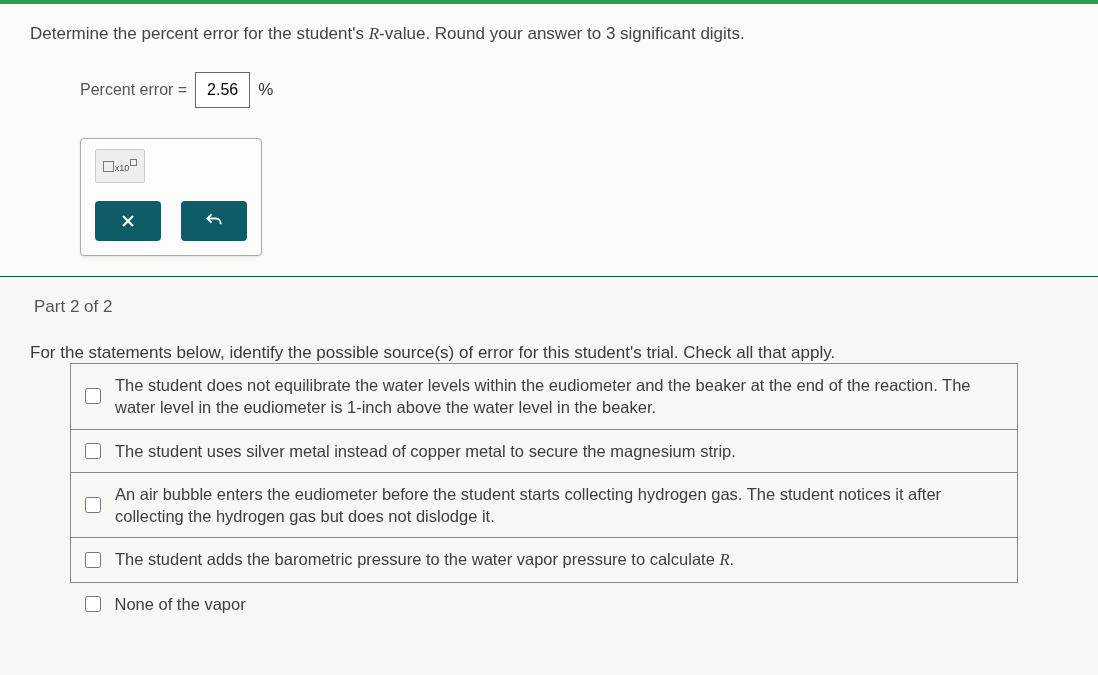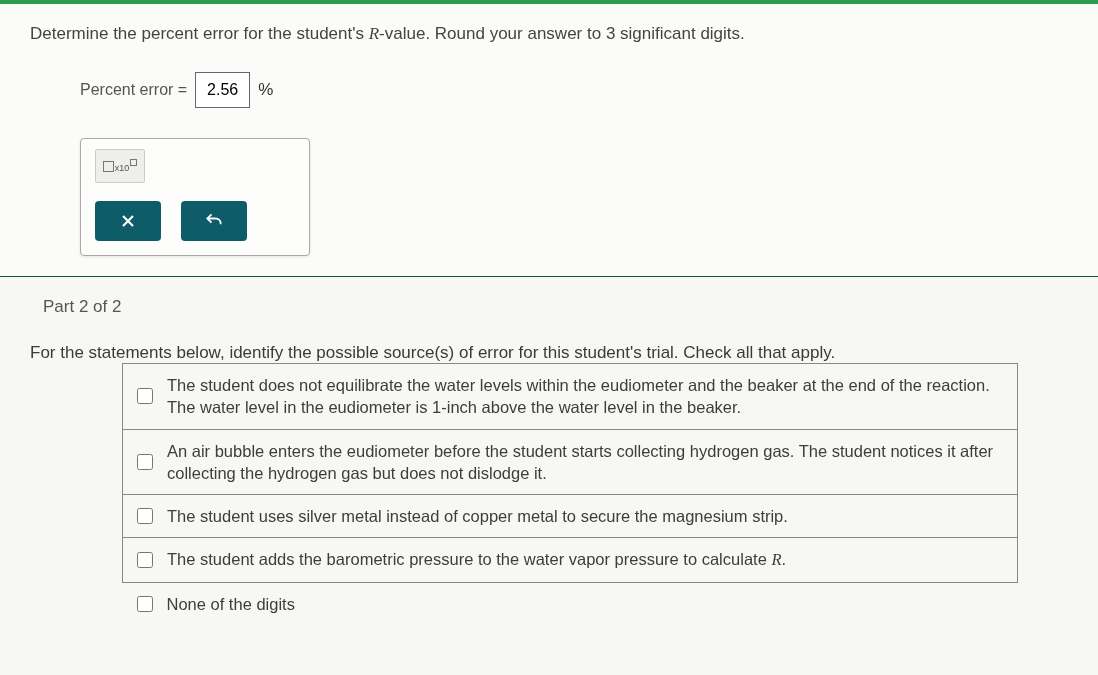--- a/index.html
+++ b/index.html
@@ -53,21 +53,21 @@
     .percent-sign { font-size: 17px; color: #333; }
     .tool-panel {
       border: 1px solid #aaa;
       border-radius: 4px;
       padding: 10px 14px 14px 14px;
       background: #fdfdfb;
       box-shadow: 0 1px 3px rgba(0,0,0,0.1);
       display: flex;
       flex-direction: column;
       gap: 18px;
-      width: 230px;
+      width: 182px;
     }
     .sci-button {
       width: 50px;
       height: 34px;
       background: #eeeeec;
       border: 1px solid #ccc;
       border-radius: 2px;
       display: flex;
       align-items: center;
       justify-content: center;
@@ -94,28 +94,28 @@
     }
     .action-btn svg { width: 20px; height: 20px; }
     .part2 {
       padding: 20px 30px 0 30px;
       background: #f7f7f4;
     }
     .part-label {
       font-size: 17px;
       color: #555;
       margin-bottom: 26px;
-      margin-left: 13px;
+      margin-left: 4px;
     }
     .part2-question {
       font-size: 17px;
       color: #3a3a3a;
     }
     .options-table {
-      margin: 0 50px 0 92px;
+      margin: 0 50px 0 40px;
       border-collapse: collapse;
       padding-left: 8px;
     }
     .options-table td {
       border: 1px solid #888;
       padding: 10px 14px;
       vertical-align: middle;
     }
     .options-table td.last-row {
       border-left: none;
@@ -192,45 +192,45 @@
       <div class="opt-wrap">
         <input type="checkbox" class="opt-check" style="">
         <span class="opt-text">The student does not equilibrate the water levels within the eudiometer and the beaker at the end of the reaction. The water level in the eudiometer is 1-inch above the water level in the beaker.</span>
       </div>
     </td>
         </tr>
     <tr>
           <td>
       <div class="opt-wrap">
         <input type="checkbox" class="opt-check" style="">
+        <span class="opt-text">The student uses silver metal instead of copper metal to secure the magnesium strip.</span>
+      </div>
+    </td>
+        </tr>
+    <tr>
+          <td>
+      <div class="opt-wrap">
+        <input type="checkbox" class="opt-check" style="">
         <span class="opt-text">An air bubble enters the eudiometer before the student starts collecting hydrogen gas. The student notices it after collecting the hydrogen gas but does not dislodge it.</span>
-      </div>
-    </td>
-        </tr>
-    <tr>
-          <td>
-      <div class="opt-wrap">
-        <input type="checkbox" class="opt-check" style="">
-        <span class="opt-text">The student uses silver metal instead of copper metal to secure the magnesium strip.</span>
       </div>
     </td>
         </tr>
     <tr>
           <td>
       <div class="opt-wrap">
         <input type="checkbox" class="opt-check" style="">
         <span class="opt-text">
           <span>The student adds the barometric pressure to the water vapor pressure to calculate </span><span class="italic">R</span><span>.</span>
         </span>
       </div>
     </td>
         </tr>
     <tr>
           <td class="last-row">
       <div class="opt-wrap">
         <input type="checkbox" class="opt-check" style="">
-        <span class="opt-text">None of the digits</span>
+        <span class="opt-text">None of the vapor</span>
       </div>
     </td>
         </tr>
   </tbody>
     </table>
 </div>
 
 </body></html>

